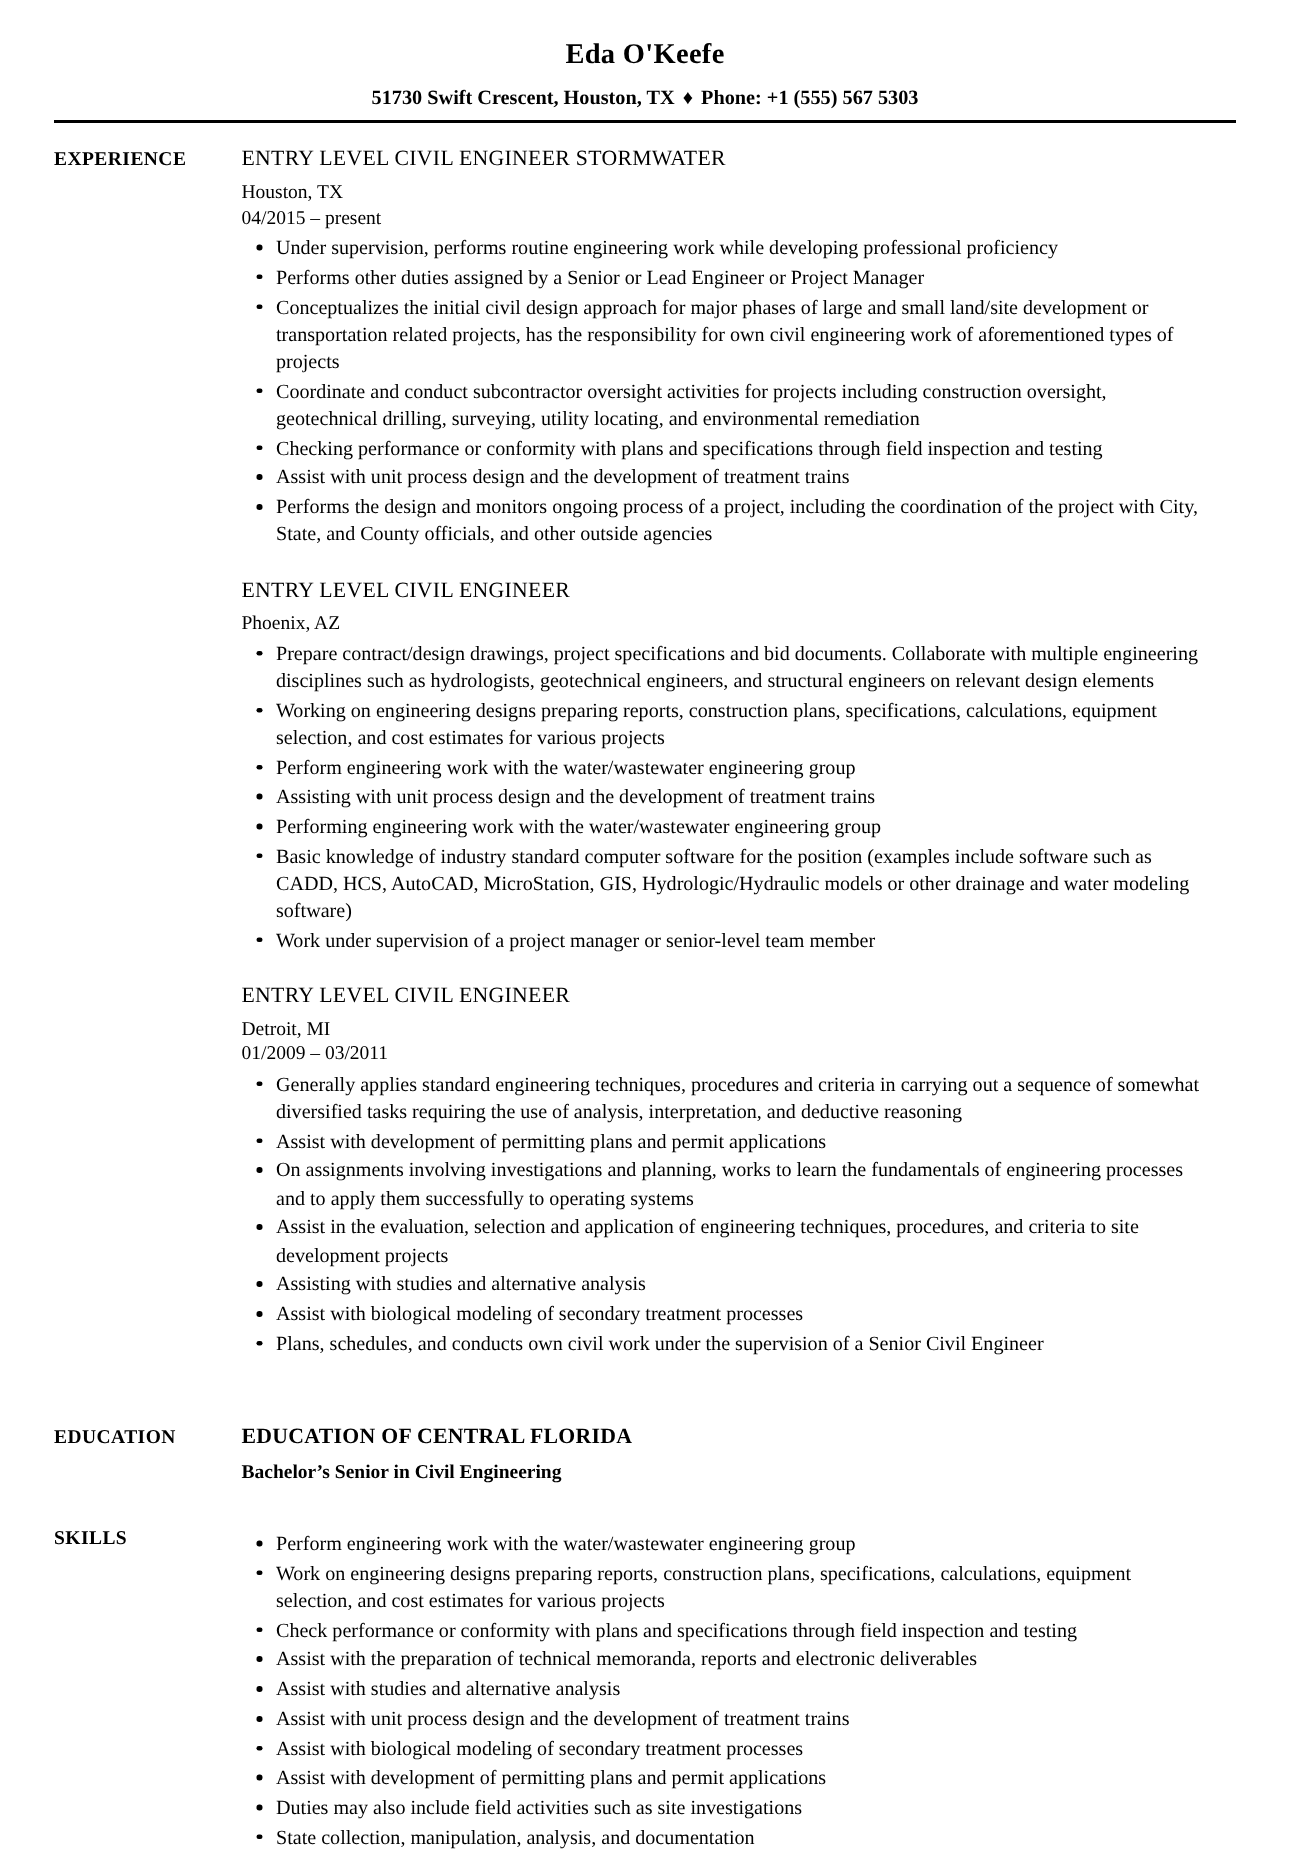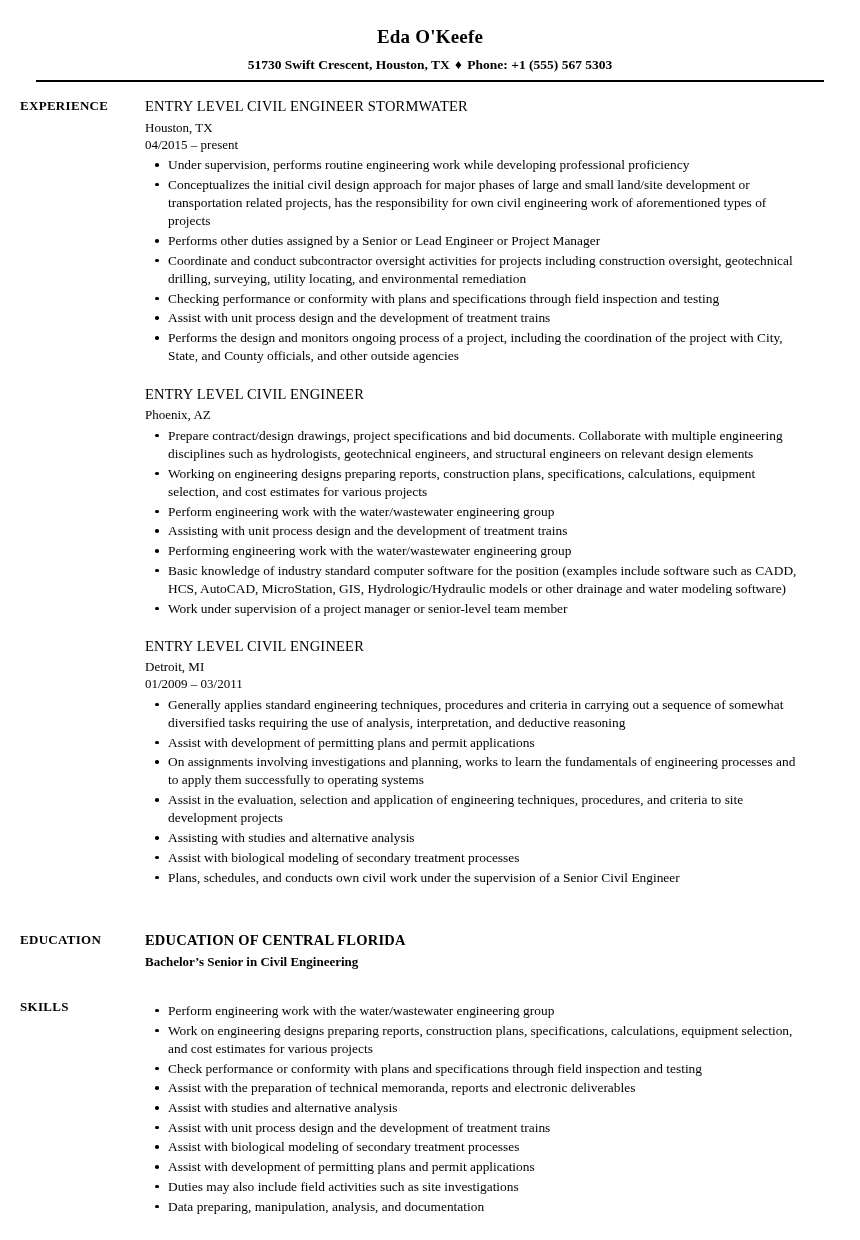--- a/index.html
+++ b/index.html
@@ -47,21 +47,21 @@
   .rule {
     margin: 8px 36px 0 36px;
     border-top: 2.2px solid #000000;
     height: 0;
   }
 
   
   .section {
     display: flex;
     align-items: flex-start;
-    padding-left: 20px;
+    padding-left: 36px;
     padding-right: 54px;
   }
   .section-label {
     width: 125px;
     flex: 0 0 125px;
     font-size: 13px;
     font-weight: bold;
     letter-spacing: 0.3px;
     padding-top: 1px;
     line-height: 1.2;
@@ -153,22 +153,22 @@
   <div class="section sec-experience">
     <div class="section-label">EXPERIENCE</div>
     <div class="section-body">
 
       <div class="job">
         <div class="job-title">ENTRY LEVEL CIVIL ENGINEER STORMWATER</div>
         <div class="job-location">Houston, TX</div>
         <div class="job-dates">04/2015 – present</div>
         <ul class="bullets">
           <li>Under supervision, performs routine engineering work while developing professional proficiency</li>
+          <li>Performs other duties assigned by a Senior or Lead Engineer or Project Manager</li>
           <li>Conceptualizes the initial civil design approach for major phases of large and small land/site development or transportation related projects, has the responsibility for own civil engineering work of aforementioned types of projects</li>
-          <li>Performs other duties assigned by a Senior or Lead Engineer or Project Manager</li>
           <li>Coordinate and conduct subcontractor oversight activities for projects including construction oversight, geotechnical drilling, surveying, utility locating, and environmental remediation</li>
           <li>Checking performance or conformity with plans and specifications through field inspection and testing</li>
           <li>Assist with unit process design and the development of treatment trains</li>
           <li>Performs the design and monitors ongoing process of a project, including the coordination of the project with City, State, and County officials, and other outside agencies</li>
         </ul>
       </div>
 
       <div class="job">
         <div class="job-title">ENTRY LEVEL CIVIL ENGINEER</div>
         <div class="job-location">Phoenix, AZ</div>
@@ -215,18 +215,18 @@
       <ul class="bullets">
         <li>Perform engineering work with the water/wastewater engineering group</li>
         <li>Work on engineering designs preparing reports, construction plans, specifications, calculations, equipment selection, and cost estimates for various projects</li>
         <li>Check performance or conformity with plans and specifications through field inspection and testing</li>
         <li>Assist with the preparation of technical memoranda, reports and electronic deliverables</li>
         <li>Assist with studies and alternative analysis</li>
         <li>Assist with unit process design and the development of treatment trains</li>
         <li>Assist with biological modeling of secondary treatment processes</li>
         <li>Assist with development of permitting plans and permit applications</li>
         <li>Duties may also include field activities such as site investigations</li>
-        <li>Data preparing, manipulation, analysis, and documentation</li>
+        <li>State collection, manipulation, analysis, and documentation</li>
       </ul>
     </div>
   </div>
 
 </div>
 
 </body></html>

